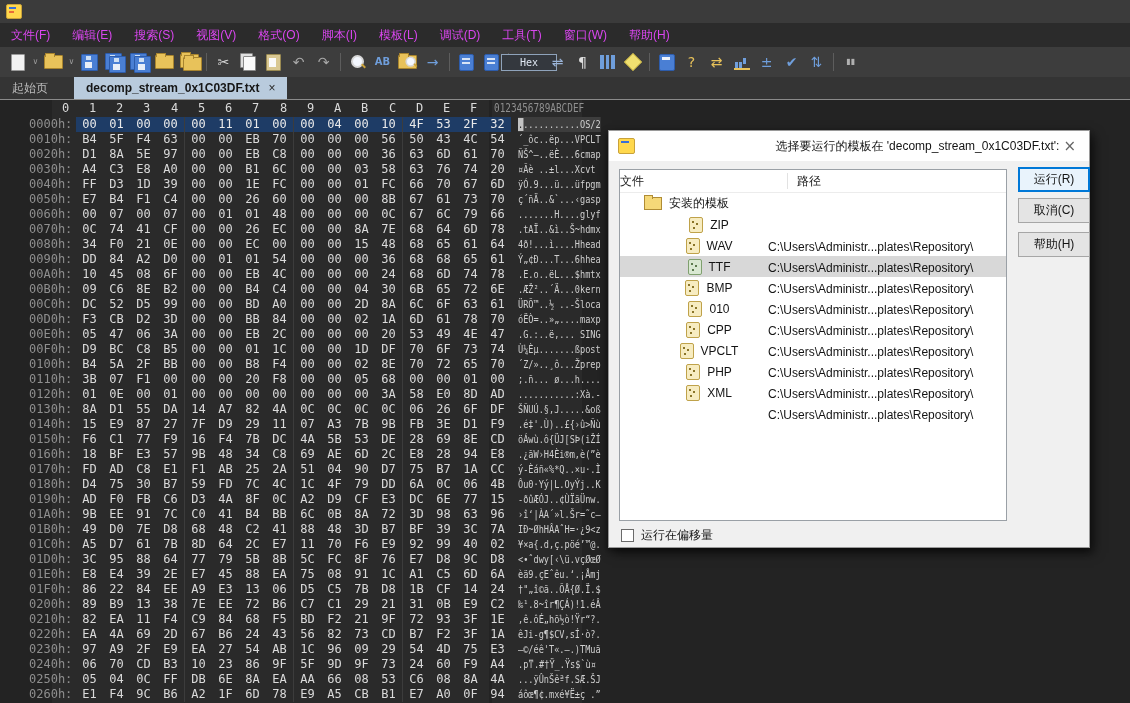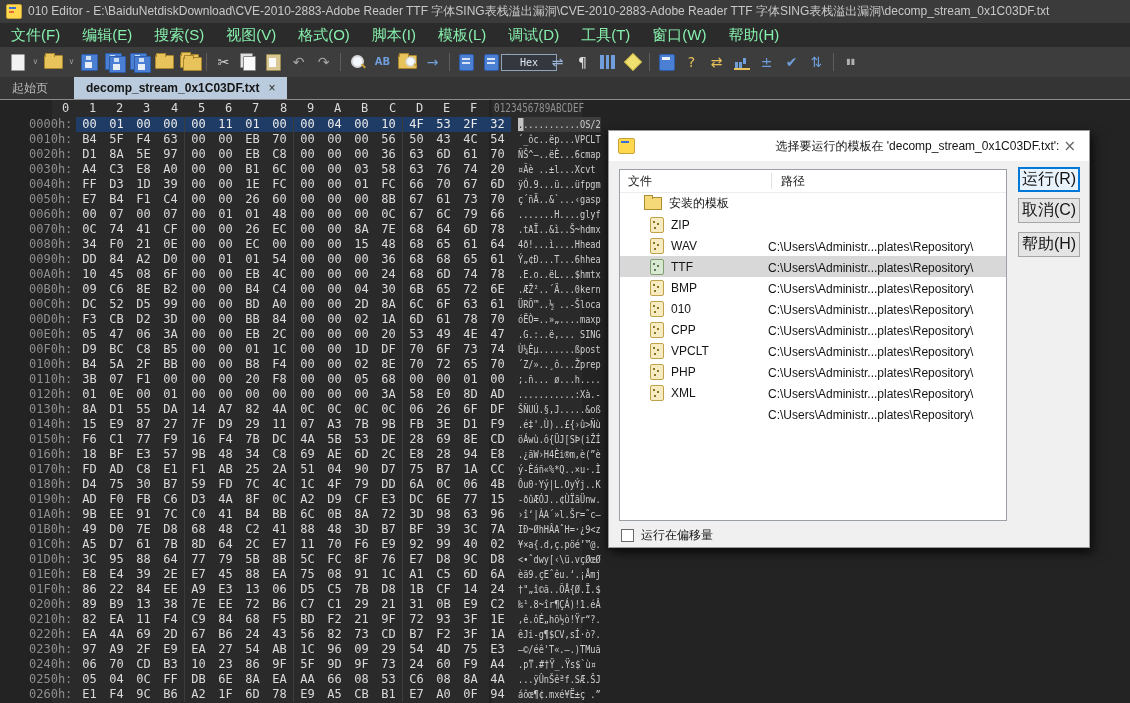--- a/index.html
+++ b/index.html
@@ -9,21 +9,21 @@
   
   .titlebar{position:absolute;left:0;top:0;width:1130px;height:23px;background:#3b3b3b;
             color:#c9c9c9;font-size:12px;display:flex;align-items:center;padding-left:6px;
             box-sizing:border-box;white-space:nowrap;overflow:hidden;}
   .appicon{width:14px;height:13px;background:#ffd84d;border:1px solid #c9a23a;border-radius:2px;
            margin-right:6px;position:relative;flex:0 0 auto;}
   .appicon i{position:absolute;left:2px;top:2px;width:7px;height:2px;background:#3a6fd8;}
   .appicon b{position:absolute;left:2px;top:6px;width:5px;height:2px;background:#e86c3a;}
 
   .menubar{position:absolute;left:0;top:23px;width:1130px;height:24px;background:#2b2b2b;
-           display:flex;align-items:center;color:#86efac;font-size:15px;}
+           display:flex;align-items:center;color:#d946ef;font-size:12px;}
   .menu-item{padding:0 11px;height:24px;display:flex;align-items:center;cursor:default;}
 
   .toolbar{position:absolute;left:0;top:47px;width:1130px;height:30px;background:#3d3d3d;
            display:flex;align-items:center;padding-left:5px;box-sizing:border-box;}
   .ti{width:25px;height:24px;display:flex;align-items:center;justify-content:center;position:relative;flex:0 0 auto;}
   .ti.narrow{width:11px;}
   .tsep{width:1px;height:18px;background:#5d5d5d;margin:0 4px;flex:0 0 auto;}
   .gl{font-family:"DejaVu Sans",sans-serif;font-size:14px;line-height:1;}
   .gl.small{font-size:8px;}
   .pg{width:12px;height:15px;background:#f2f2f2;border:1px solid #9a9a9a;border-radius:1px;}
@@ -83,50 +83,49 @@
           border:1px solid #9a9a9a;box-sizing:border-box;font-size:12px;color:#141414;
           box-shadow:4px 5px 10px rgba(0,0,0,.6),-2px 2px 6px rgba(0,0,0,.35);}
   .dtitle{height:30px;background:#ffffff;display:flex;align-items:center;padding:0 9px;box-sizing:border-box;}
   .dtitle .txt{flex:1;white-space:nowrap;overflow:hidden;text-align:right;}
   .dicon{width:15px;height:14px;background:#ffd84d;border:1px solid #c9a23a;border-radius:2px;margin-right:7px;position:relative;flex:0 0 auto;}
   .dicon i{position:absolute;left:2px;top:2px;width:8px;height:2px;background:#3a6fd8;}
   .dclose{color:#666;font-size:15px;padding:0 4px;font-family:"DejaVu Sans",sans-serif;}
   .dlist{position:absolute;left:10px;top:38px;width:388px;height:352px;background:#fff;
          border:1px solid #9aa0a6;box-sizing:border-box;overflow:hidden;}
   .lhead{height:22px;display:flex;align-items:center;border-bottom:1px solid #ececec;color:#222;}
-  .lhead .c1{width:152px;box-sizing:border-box;padding-left:8px;border-right:1px solid #e2e2e2;height:16px;line-height:16px;}
+  .lhead .c1{width:168px;box-sizing:border-box;border-right:1px solid #e2e2e2;height:16px;line-height:16px;}
   .lhead .c2{padding-left:9px;}
   .lrow{height:21px;display:flex;align-items:center;}
   .lrow.selected{background:#d8d8d8;}
   .lrow .c1{width:148px;box-sizing:border-box;display:flex;align-items:center;flex:0 0 auto;}
   .lrow .path{white-space:nowrap;margin-top:44px;}
-  .indent1{padding-left:24px;} .indent2{padding-left:30px;}
+  .indent1{padding-left:24px;} .indent2{padding-left:30px;justify-content:center;}
   .folder-icon{width:16px;height:11px;background:#f5d878;border:1px solid #b08c34;margin-right:7px;position:relative;flex:0 0 auto;}
   .folder-icon:after{content:"";position:absolute;left:-1px;top:-3px;width:7px;height:3px;background:#f5d878;border:1px solid #b08c34;border-bottom:none;}
   .tpl-icon{width:12px;height:14px;background:#f7ecc1;border:1px solid #bfa24a;border-radius:2px;margin-right:7px;position:relative;flex:0 0 auto;}
   .tpl-icon:after{content:"";position:absolute;left:2px;top:3px;width:2px;height:2px;background:#8a7428;box-shadow:4px 2px 0 #8a7428,1px 6px 0 #8a7428;}
   .tpl-icon.green{background:#d9e8d2;border-color:#7fa06e;}
   .tpl-icon.green:after{background:#5c7a4e;box-shadow:4px 2px 0 #5c7a4e,1px 6px 0 #5c7a4e;}
-  .dbtn{position:absolute;left:409px;width:62px;height:25px;background:#e4e4e4;border:1px solid #a6a6a6;
-        display:flex;align-items:center;justify-content:center;font-size:16px;box-sizing:border-box;}
+  .dbtn{position:absolute;left:409px;width:72px;height:25px;background:#e4e4e4;border:1px solid #a6a6a6;
+        display:flex;align-items:center;justify-content:center;font-size:12px;box-sizing:border-box;}
   .dbtn.run{top:36px;background:#e9f3fc;border:1px solid #0078d7;box-shadow:0 0 0 1px #0078d7 inset;}
   .dbtn.cancel{top:67px;text-align:center;}
   .dbtn.help{top:101px;}
   .dcheck{position:absolute;left:12px;top:396px;display:flex;align-items:center;}
   .cb{width:13px;height:13px;background:#fff;border:1px solid #6a6a6a;margin-right:7px;box-sizing:border-box;}
 </style>
 </head>
 <body>
 
 <div class="titlebar">
   <span class="appicon">
       <i></i>
       <b></b>
     </span>
-  <span>010 Editor - E:\BaiduNetdiskDownload\CVE-2010-2883-Adobe Reader TTF 字体SING表栈溢出漏洞\CVE-2010-2883-Adobe Reader TTF 字体SING表栈溢出漏洞\decomp_stream_0x1C03DF.txt</span>
 </div>
 
 <div class="menubar" id="menubar">
     <div class="menu-item">文件(F)</div>
     <div class="menu-item">编辑(E)</div>
     <div class="menu-item">搜索(S)</div>
     <div class="menu-item">视图(V)</div>
     <div class="menu-item">格式(O)</div>
     <div class="menu-item">脚本(I)</div>
     <div class="menu-item">模板(L)</div>

